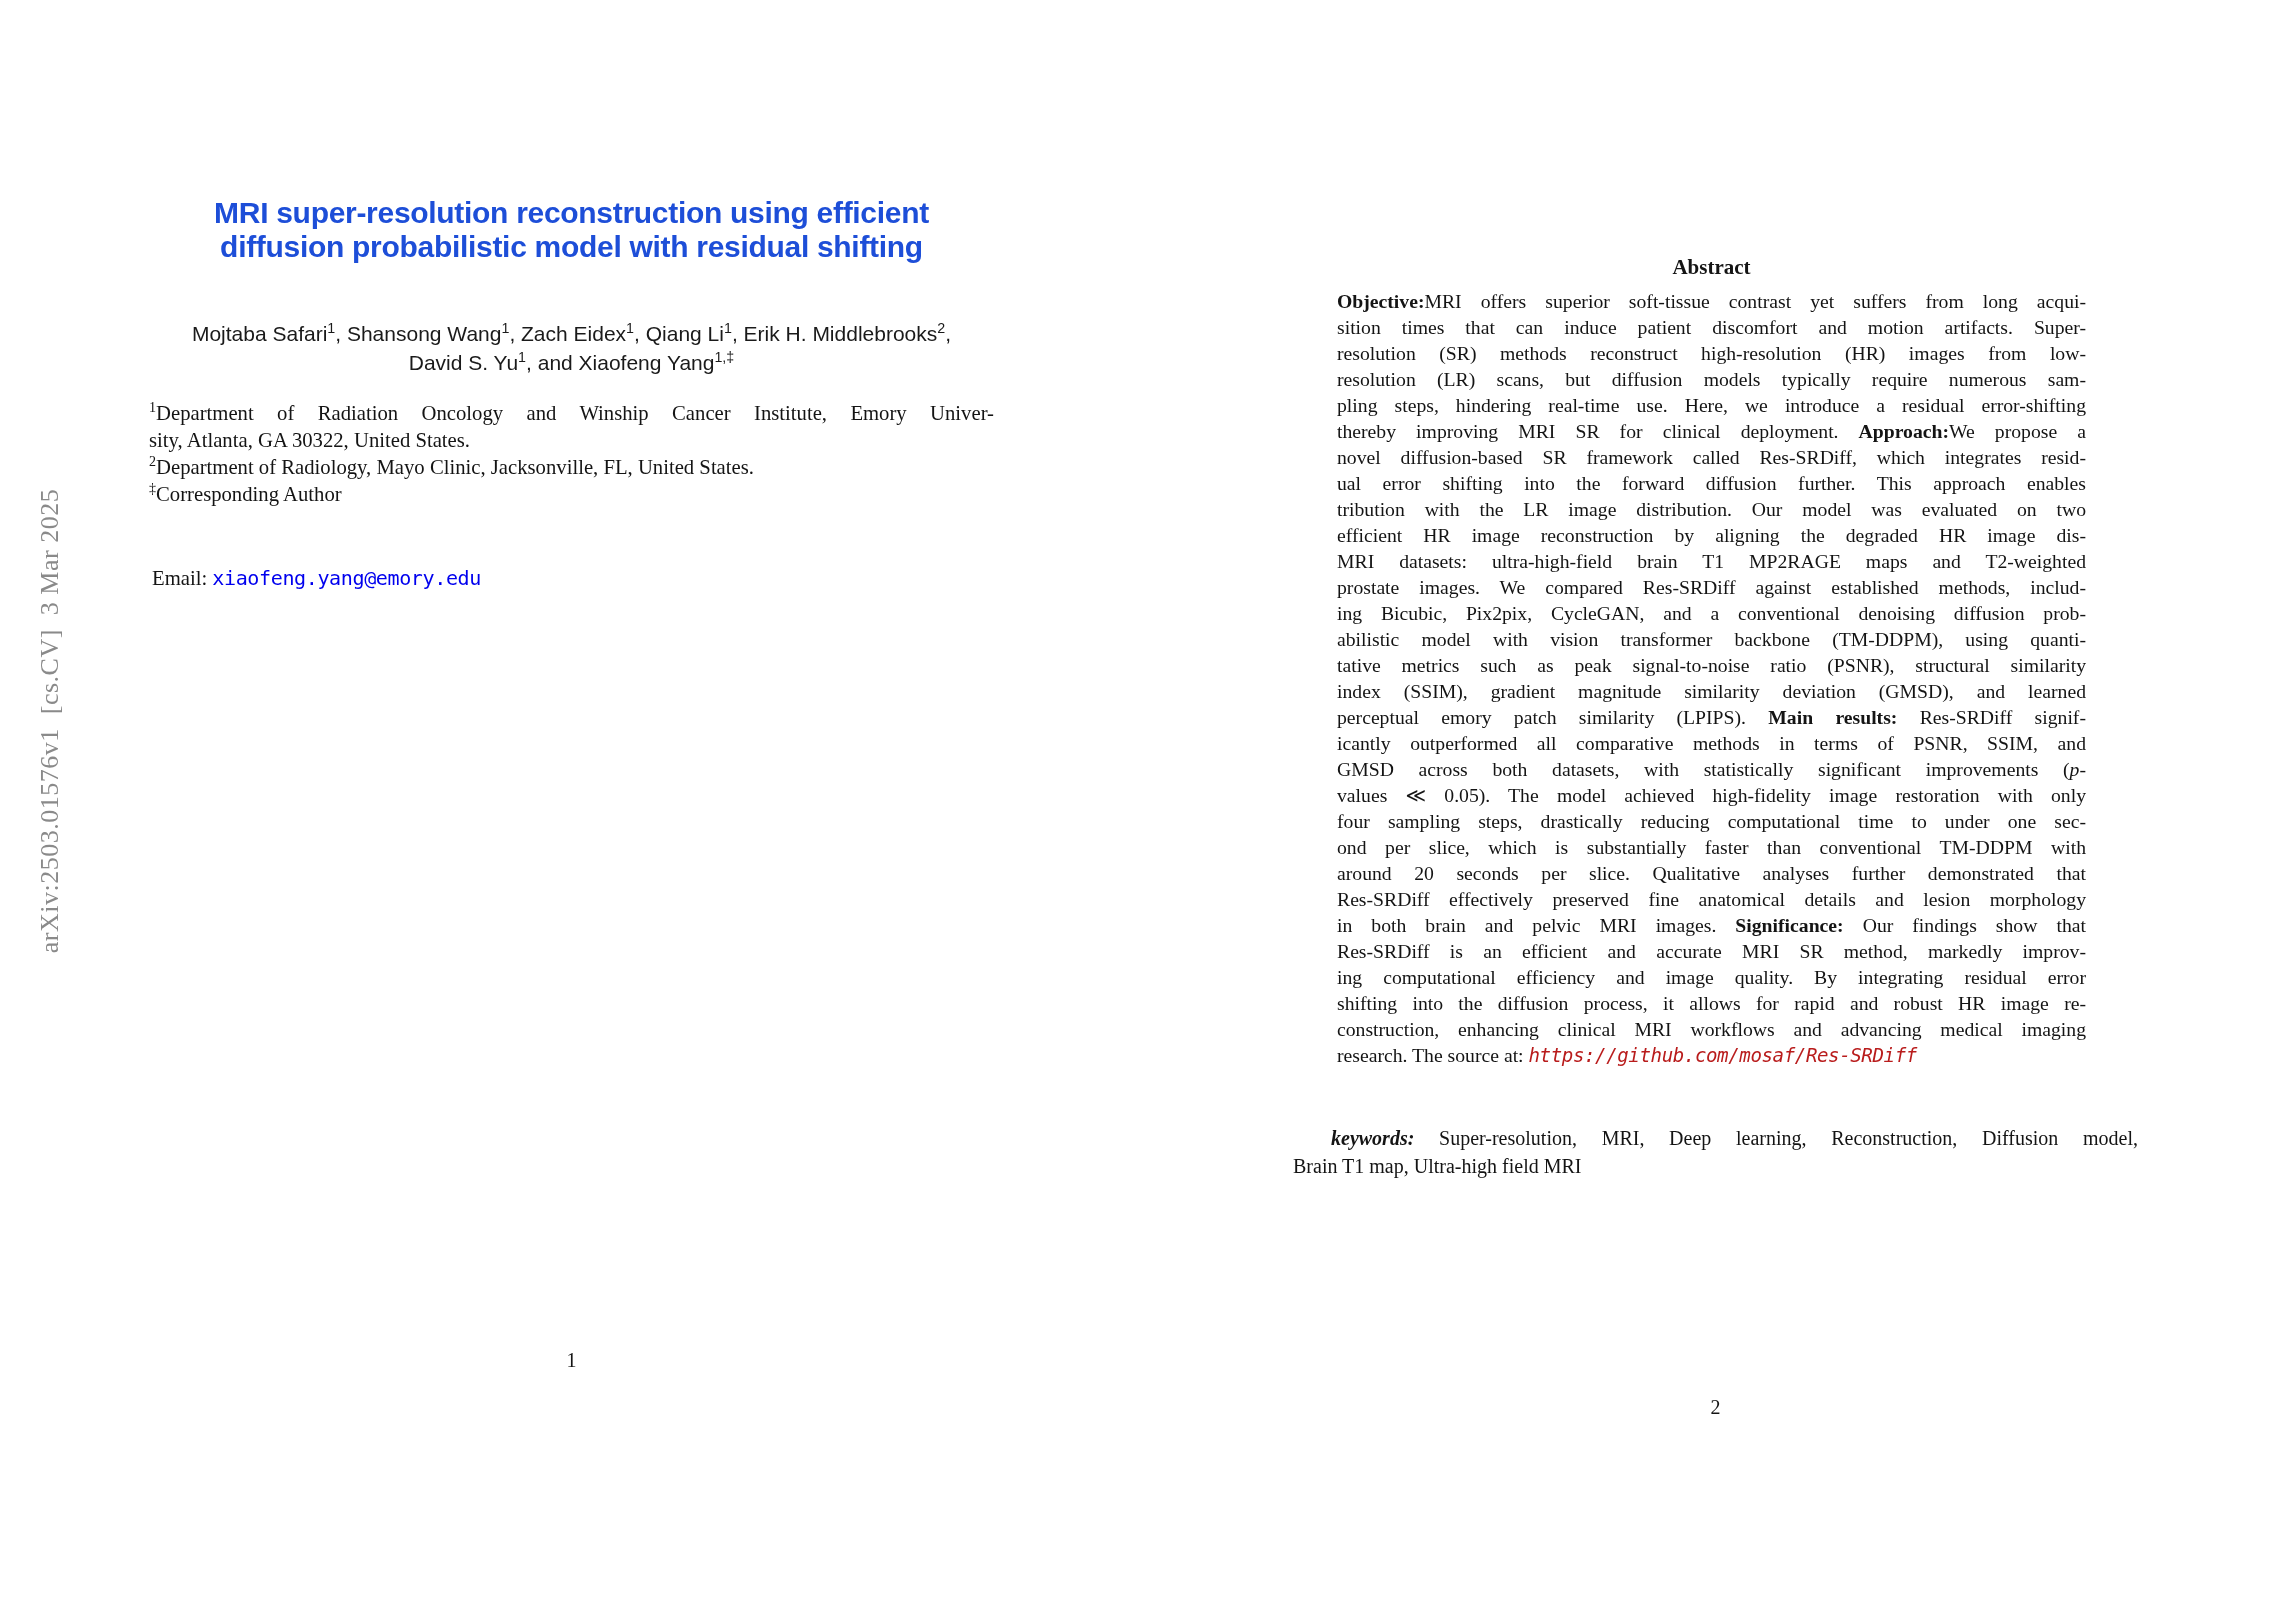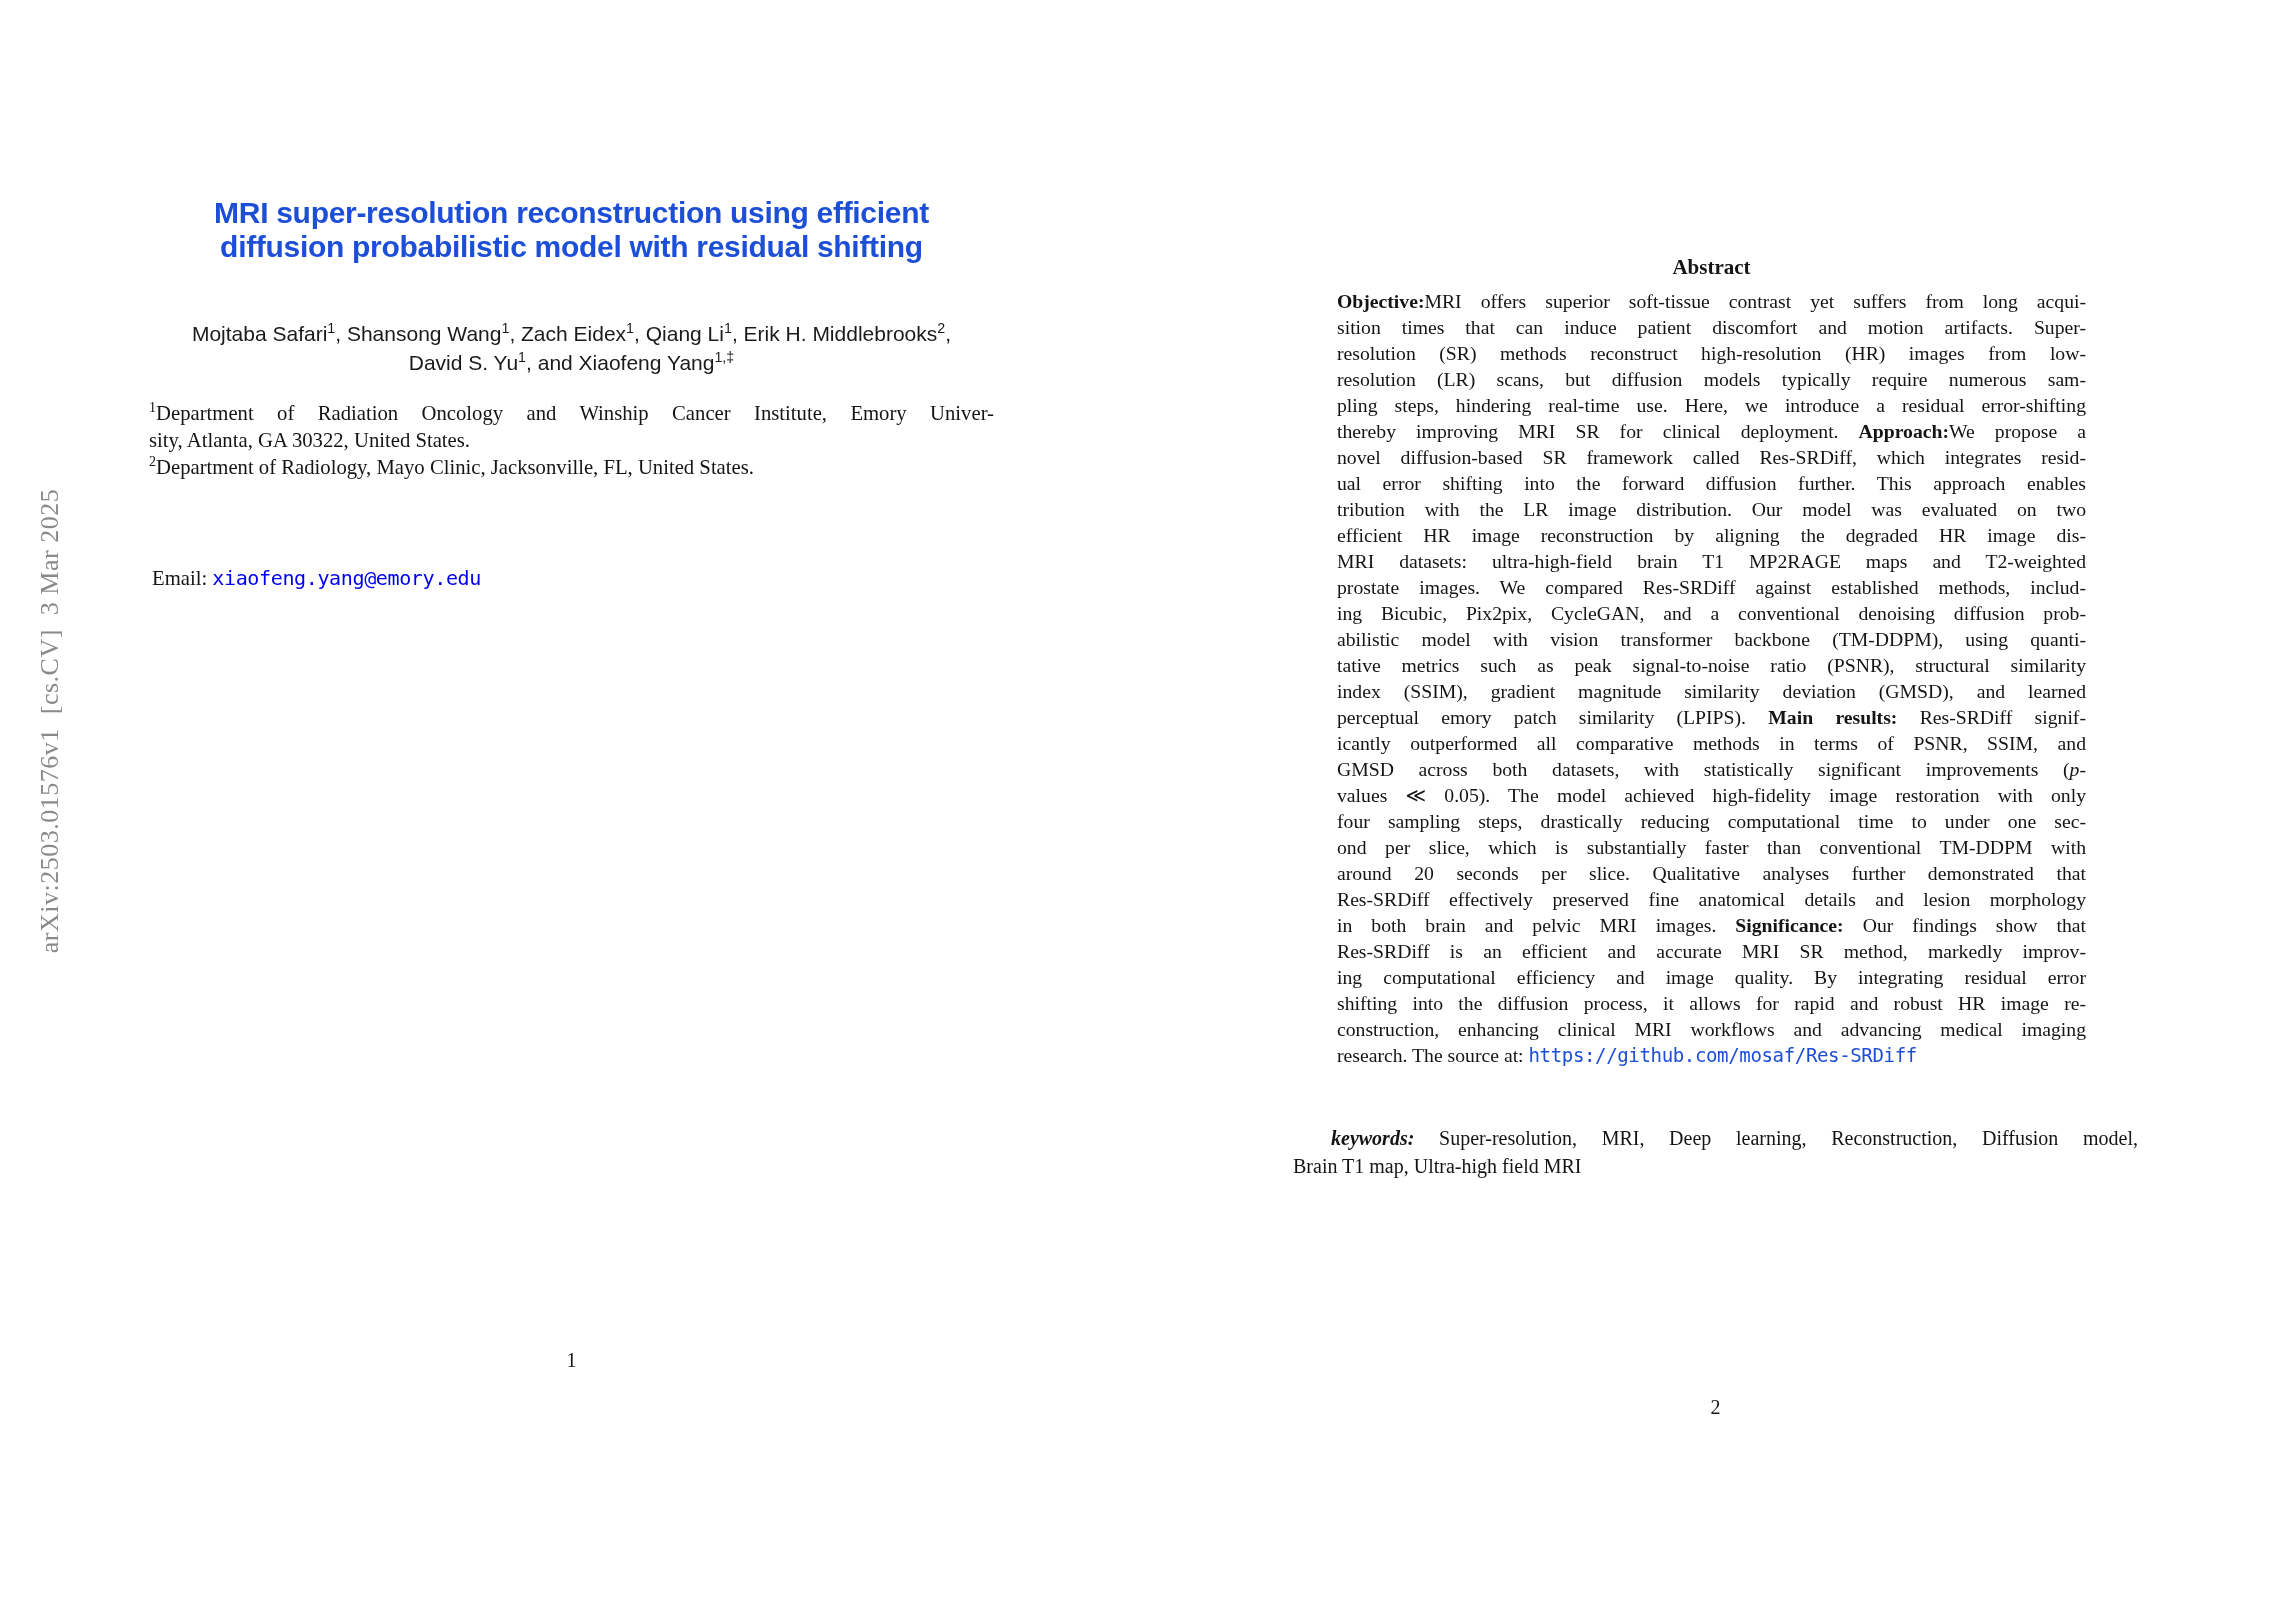--- a/index.html
+++ b/index.html
@@ -141,20 +141,21 @@
 
     <div class="authors-block">
         <div class="author-line"><span>Mojtaba Safari</span><span class="seg-sup">1</span><span>, Shansong Wang</span><span class="seg-sup">1</span><span>, Zach Eidex</span><span class="seg-sup">1</span><span>, Qiang Li</span><span class="seg-sup">1</span><span>, Erik H. Middlebrooks</span><span class="seg-sup">2</span><span>,</span></div>
         <div class="author-line"><span>David S. Yu</span><span class="seg-sup">1</span><span>, and Xiaofeng Yang</span><span class="seg-sup">1,‡</span></div>
       </div>
 
     <div class="affiliations-block">
         <div class="aff-line" style="text-align-last: justify;"><span class="seg-sup">1</span><span>Department of Radiation Oncology and Winship Cancer Institute, Emory Univer-</span></div>
         <div class="aff-line"><span>sity, Atlanta, GA 30322, United States.</span></div>
         <div class="aff-line"><span class="seg-sup">2</span><span>Department of Radiology, Mayo Clinic, Jacksonville, FL, United States.</span></div>
+        <div class="aff-line"><span class="seg-sup">‡</span><span>Corresponding Author</span></div>
       </div>
 
     <div class="email-line"><span>Email: </span><span class="seg-link" style="color: rgb(0, 0, 238);">xiaofeng.yang@emory.edu</span></div>
 
     <div class="pagenum">1</div>
   </div>
 
   <div class="page" id="page-2">
     <div class="abstract-heading">Abstract</div>
 
@@ -181,21 +182,21 @@
         <div class="abs-line"><span>values ≪ 0.05). The model achieved high-fidelity image restoration with only</span></div>
         <div class="abs-line"><span>four sampling steps, drastically reducing computational time to under one sec-</span></div>
         <div class="abs-line"><span>ond per slice, which is substantially faster than conventional TM-DDPM with</span></div>
         <div class="abs-line"><span>around 20 seconds per slice. Qualitative analyses further demonstrated that</span></div>
         <div class="abs-line"><span>Res-SRDiff effectively preserved fine anatomical details and lesion morphology</span></div>
         <div class="abs-line"><span>in both brain and pelvic MRI images. </span><span class="seg-b">Significance:</span><span> Our findings show that</span></div>
         <div class="abs-line"><span>Res-SRDiff is an efficient and accurate MRI SR method, markedly improv-</span></div>
         <div class="abs-line"><span>ing computational efficiency and image quality. By integrating residual error</span></div>
         <div class="abs-line"><span>shifting into the diffusion process, it allows for rapid and robust HR image re-</span></div>
         <div class="abs-line"><span>construction, enhancing clinical MRI workflows and advancing medical imaging</span></div>
-        <div class="abs-line" style="text-align-last: left;"><span>research. The source at: </span><span class="seg-link" style="color: #1d4ed8;">https://github.com/mosaf/Res-SRDiff</span></div>
+        <div class="abs-line" style="text-align-last: left;"><span>research. The source at: </span><span class="seg-link" style="color: #b91c1c; font-style: italic;">https://github.com/mosaf/Res-SRDiff</span></div>
       </div>
 
     <div class="keywords-block">
         <div class="kw-line" style="text-align-last: justify; text-indent: 38px;"><span class="seg-bi">keywords:</span><span> Super-resolution, MRI, Deep learning, Reconstruction, Diffusion model,</span></div>
         <div class="kw-line" style="text-align-last: left;"><span>Brain T1 map, Ultra-high field MRI</span></div>
       </div>
 
     <div class="pagenum">2</div>
   </div>
 

